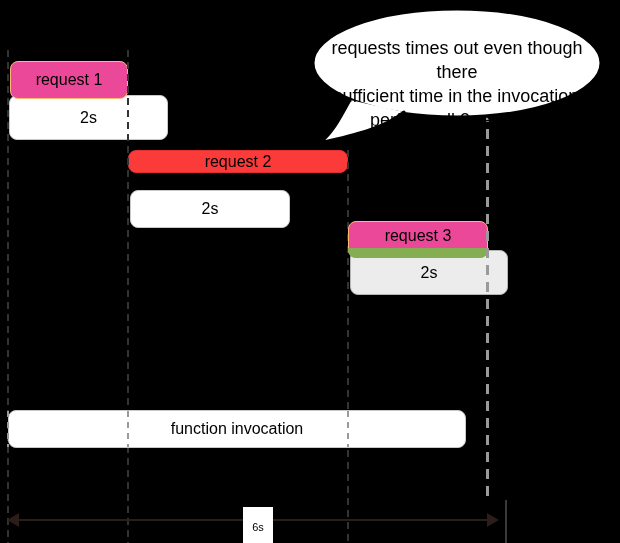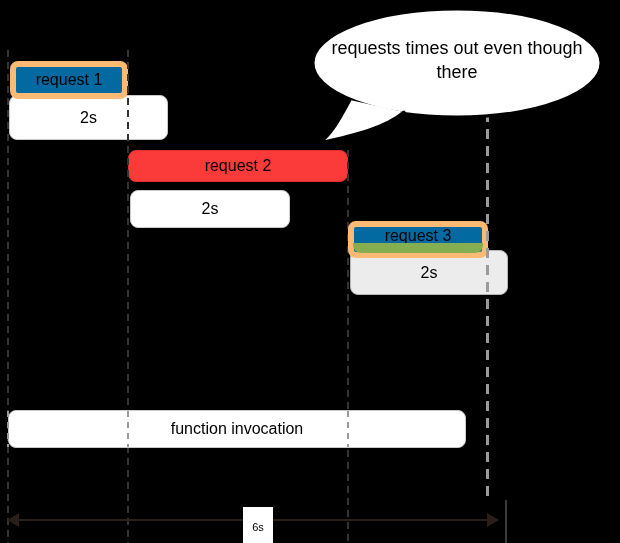--- a/index.html
+++ b/index.html
@@ -12,21 +12,21 @@
     background:repeating-linear-gradient(to bottom,#333 0 7px,transparent 7px 12px);}
   .vline.gray{width:3px;z-index:4;
     background:repeating-linear-gradient(to bottom,#9a9a9a 0 10px,transparent 10px 17px);}
   .bar-dash{position:absolute;width:2px;z-index:4;
     background:repeating-linear-gradient(to bottom,#9a9a9a 0 6px,transparent 6px 11px);}
   
   .box{position:absolute;border-radius:8px;display:flex;align-items:center;justify-content:center;
     box-sizing:border-box;z-index:1;}
   .box.white{background:#fff;border:1px solid #c9c9c9;font-size:16px;}
   .box.grey{background:#ececec;border:1px solid #b5b5b5;font-size:16px;}
-  .box.green{background:#0369a1;border:6px solid #fdba74;font-size:16px;}
+  .box.green{background:#ec4899;border:1px solid #fdba74;font-size:16px;}
   .box.red{background:#fb3a3a;border:1px solid #e22f2f;font-size:16px;}
   .strip{position:absolute;left:-1px;right:-1px;bottom:-1px;height:10px;background:#85ae52;
     border-radius:0 0 8px 8px;}
   .green-label{position:relative;top:-4px;}
   .invocation{z-index:3;font-size:17px;}
   
   .bubble-svg{position:absolute;left:300px;top:0;width:320px;height:150px;z-index:5;}
   .bubble-text{position:absolute;left:312px;top:36px;width:290px;z-index:6;
     font-size:18px;line-height:24px;text-align:center;}
   
@@ -49,21 +49,21 @@
   <div class="vline" style="left:347px;top:150px;height:393px;"></div>
   <div class="vline gray" style="left:486px;top:112px;height:390px;"></div>
 
   <div class="box white" style="left:9px;top:95px;width:159px;height:45px;">
     <span>2s</span>
   </div>
   <div class="box green" style="left:10px;top:61px;width:118px;height:38px;">
     <span>request 1</span>
   </div>
 
-  <div class="box red" style="left:128px;top:150px;width:220px;height:32px;">
+  <div class="box red" style="left:128px;top:150px;width:220px;height:23px;">
     <span>request 2</span>
   </div>
   <div class="box white" style="left:130px;top:190px;width:160px;height:38px;">
     <span>2s</span>
   </div>
 
   <div class="box grey" style="left:350px;top:250px;width:158px;height:45px;">
     <span>2s</span>
   </div>
   <div class="box green" style="left:348px;top:221px;width:140px;height:37px;z-index:2;justify-content:center;">
@@ -78,20 +78,22 @@
   <div class="bar-dash" style="left:7px;top:411px;height:36px;"></div>
   <div class="bar-dash" style="left:127px;top:411px;height:36px;"></div>
   <div class="bar-dash" style="left:347px;top:411px;height:36px;"></div>
 
   <svg class="bubble-svg" viewBox="0 0 320 150">
     <ellipse cx="157" cy="63" rx="144" ry="54" fill="#ffffff" stroke="#000000" stroke-width="3"></ellipse>
     <path d="M 50,100 C 38,122 32,133 20,143 C 55,135 85,128 104,112" fill="#ffffff" stroke="#000000" stroke-width="3" stroke-linejoin="round" stroke-linecap="round"></path>
   </svg>
   <div class="bubble-text">
     <div>requests times out even though there</div>
+    <div>is sufficient time in the invocation to</div>
+    <div>perform  all 3 requests</div>
   </div>
 
   <div class="tl-line"></div>
   <div class="tl-head left"></div>
   <div class="tl-head right"></div>
   <div class="tl-tick"></div>
   <div class="tl-label">
     <span>6s</span>
   </div>
 

